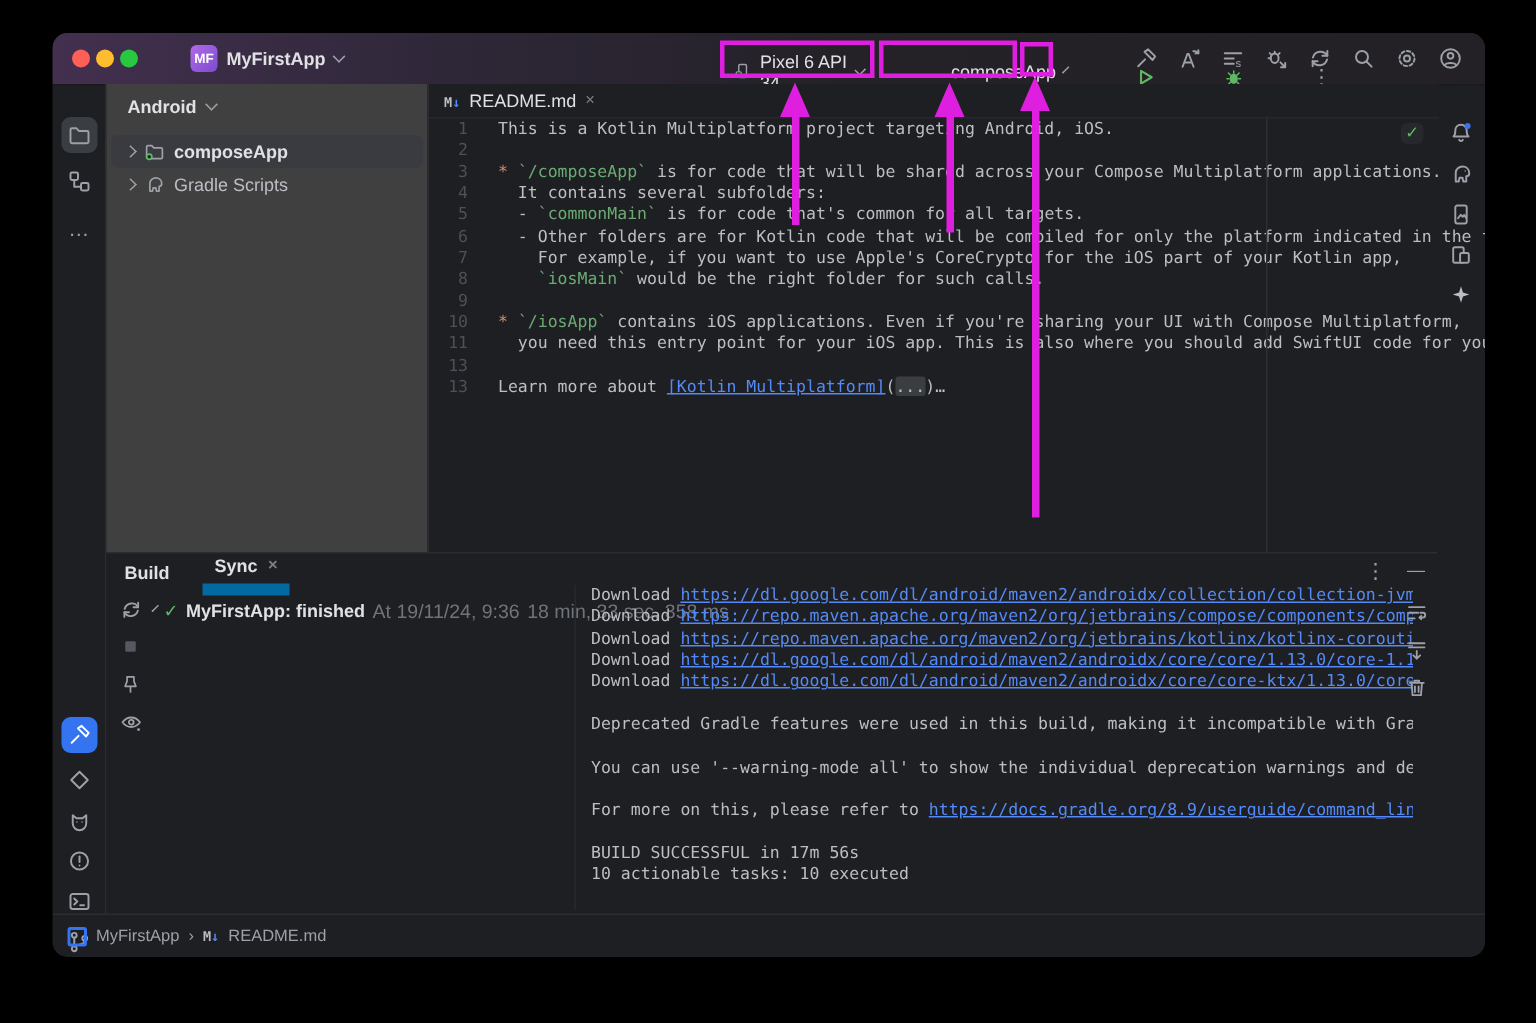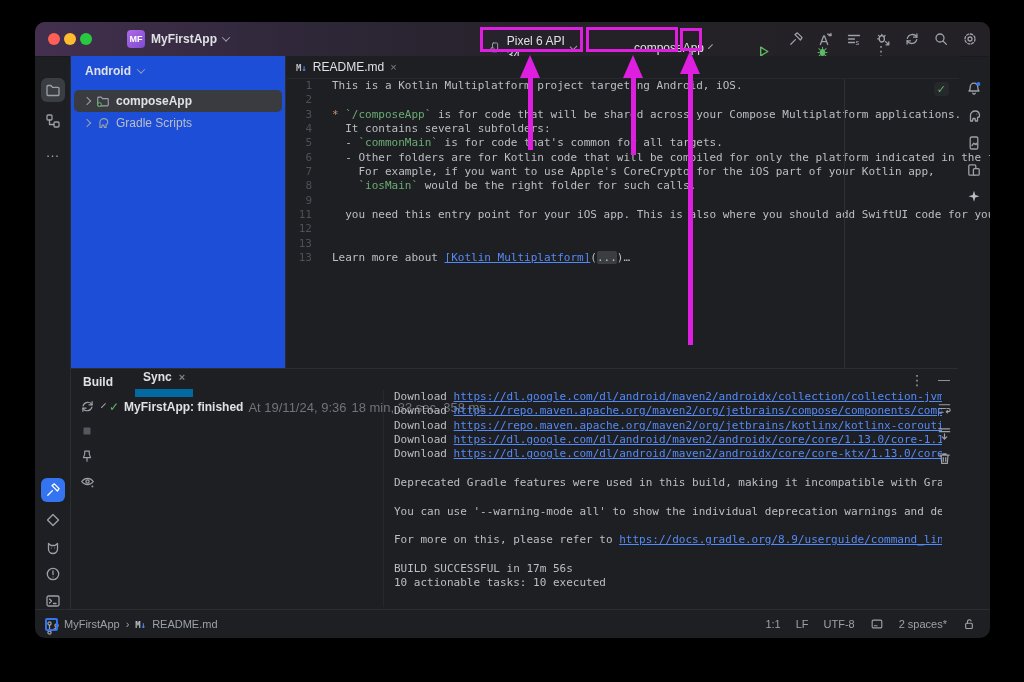--- a/index.html
+++ b/index.html
@@ -3,21 +3,21 @@
 <meta charset="utf-8">
 <style>
   html,body{margin:0;padding:0;}
   body{width:1024px;height:682px;background:#000;position:relative;overflow:hidden;
        font-family:"Liberation Sans",sans-serif;color:#bcbec4;-webkit-font-smoothing:antialiased;}
   .window{position:absolute;left:35px;top:22px;width:955px;height:616px;background:#1e1f22;
           border-radius:10px;overflow:hidden;box-shadow:0 10px 30px rgba(0,0,0,.6);}
   
   .titlebar{position:absolute;left:0;top:0;width:100%;height:34px;
             background:linear-gradient(90deg,#43304f 0%,#2e2738 28%,#242127 55%,#232126 100%);
-            border-bottom:1px solid #191a1d;padding-left:32px;}
+            border-bottom:1px solid #191a1d;}
   .tl{position:absolute;top:11px;width:12px;height:12px;border-radius:50%;}
   .app-badge{position:absolute;left:92px;top:8px;width:18px;height:18px;border-radius:4px;
              background:linear-gradient(135deg,#b06ae8,#7e4bd0);color:#fff;font-size:9px;font-weight:bold;
              display:flex;align-items:center;justify-content:center;}
   .tb-item{position:absolute;top:0;height:34px;display:flex;align-items:center;gap:6px;font-size:12px;cursor:default;}
   .chev{display:inline-block;width:5px;height:5px;border-right:1.4px solid #9da0a8;border-bottom:1.4px solid #9da0a8;
         transform:rotate(45deg) translate(-1px,-1px);}
   .chev.r{transform:rotate(-45deg);}
   .run-cluster{position:absolute;top:4px;height:34px;display:flex;align-items:flex-end;gap:32px;}
   .drop{display:flex;align-items:center;gap:6px;font-size:12px;color:#dfe1e5;padding:0 8px;height:25px;}
@@ -27,21 +27,21 @@
   .dots{color:#9da0a8;font-size:14px;letter-spacing:0;line-height:10px;}
   
   .left-stripe{position:absolute;left:0;top:34px;bottom:28px;width:35px;border-right:1px solid #2b2d30;}
   .right-stripe{position:absolute;right:0;top:34px;bottom:28px;width:32px;border-left:1px solid #2b2d30;}
   .stripe-btn{position:absolute;left:50%;transform:translateX(-50%);width:24px;height:24px;border-radius:6px;
               display:flex;align-items:center;justify-content:center;}
   .stripe-btn.sel{background:#3a3d41;}
   .stripe-btn.active{background:#3574f0;}
   .stripe-btn.active .ic{stroke:#fff;}
   
-  .project-panel{position:absolute;left:36px;top:34px;width:214px;height:312px;background:#1d4ed8;}
+  .project-panel{position:absolute;left:36px;top:34px;width:214px;height:312px;background:#404040;}
   .pp-head{position:absolute;left:14px;top:8px;display:flex;align-items:center;gap:7px;
            font-size:12px;font-weight:bold;color:#dfe1e5;}
   .tree-row{position:absolute;left:3px;right:3px;height:22px;border-radius:5px;display:flex;align-items:center;
             gap:6px;padding-left:10px;font-size:12px;}
   .tree-row.sel{background:#393b40;color:#dfe1e5;font-weight:bold;}
   
   .editor{position:absolute;left:250px;top:34px;width:673px;height:312px;border-left:1px solid #2b2d30;background:#1e1f22;}
   .tabbar{position:absolute;left:0;top:0;right:0;height:22px;border-bottom:1px solid #26282b;display:flex;align-items:center;}
   .tab{display:flex;align-items:center;gap:6px;padding:0 10px;height:22px;font-size:12px;color:#dfe1e5;}
   .tab-close{color:#7d8188;font-size:11px;}
@@ -316,22 +316,22 @@
     <div id="editor-lines">
         <div class="ed-line"><span class="ln">1</span><span class="lt"><span class="">This is a Kotlin Multiplatform project targeting Android, iOS.</span></span></div>
         <div class="ed-line"><span class="ln">2</span><span class="lt"></span></div>
         <div class="ed-line"><span class="ln">3</span><span class="lt"><span class="s-bullet">* </span><span class="s-code">`/composeApp`</span><span class=""> is for code that will be shared across your Compose Multiplatform applications.</span></span></div>
         <div class="ed-line"><span class="ln">4</span><span class="lt"><span class="">  It contains several subfolders:</span></span></div>
         <div class="ed-line"><span class="ln">5</span><span class="lt"><span class="">  - </span><span class="s-code">`commonMain`</span><span class=""> is for code that's common for all targets.</span></span></div>
         <div class="ed-line"><span class="ln">6</span><span class="lt"><span class="">  - Other folders are for Kotlin code that will be compiled for only the platform indicated in the folder name.</span></span></div>
         <div class="ed-line"><span class="ln">7</span><span class="lt"><span class="">    For example, if you want to use Apple's CoreCrypto for the iOS part of your Kotlin app,</span></span></div>
         <div class="ed-line"><span class="ln">8</span><span class="lt"><span class="">    </span><span class="s-code">`iosMain`</span><span class=""> would be the right folder for such calls.</span></span></div>
         <div class="ed-line"><span class="ln">9</span><span class="lt"></span></div>
+        <div class="ed-line"><span class="ln">10</span><span class="lt"><span class="s-bullet">* </span><span class="s-code">`/iosApp`</span><span class=""> contains iOS applications. Even if you're sharing your UI with Compose Multiplatform,</span></span></div>
         <div class="ed-line"><span class="ln">11</span><span class="lt"><span class="">  you need this entry point for your iOS app. This is also where you should add SwiftUI code for your project.</span></span></div>
-        <div class="ed-line"><span class="ln">12</span><span class="lt"></span></div>
         <div class="ed-line"><span class="ln">13</span><span class="lt"></span></div>
         <div class="ed-line"><span class="ln">13</span><span class="lt"><span class="">Learn more about </span><span class="s-link">[Kotlin Multiplatform]</span><span class="">(</span><span class="s-fold">...</span><span class="">)…</span></span></div>
       </div>
     <div class="margin-guide"></div>
   </div>
 
   <div class="build-panel">
     <div class="bp-head">
       <span class="bp-title">Build</span>
       <span class="bp-tab">
@@ -415,34 +415,20 @@
   </div>
 
   <div class="status-bar">
     <div class="sb-left">
       <span class="proj-sq"></span>
       <span>MyFirstApp</span>
       <span>›</span>
       <span><span class="md-m">M</span><span class="md-a">↓</span></span>
       <span>README.md</span>
     </div>
-    <div class="sb-right">
-      <span>1:1</span>
-      <span>LF</span>
-      <span>UTF-8</span>
-      <svg class="ic" width="14" height="14" viewBox="0 0 16 16">
-          <rect x="2.5" y="3.5" width="11" height="9" rx="1.5"></rect>
-          <path d="M5 10h3"></path>
-        </svg>
-      <span>2 spaces*</span>
-      <svg class="ic" width="14" height="14" viewBox="0 0 16 16">
-          <rect x="4.2" y="7.2" width="7.6" height="6" rx="1.2"></rect>
-          <path d="M6.2 7.2V5.4a2.2 2.2 0 0 1 4.2-.9"></path>
-        </svg>
-    </div>
   </div>
 </div>
 
 <div class="anno hl-box" style="left:480px;top:27px;width:103px;height:25px"></div>
 <div class="anno hl-box" style="left:586px;top:27px;width:92px;height:25px"></div>
 <div class="anno hl-box" style="left:680px;top:28px;width:22px;height:23px"></div>
 <div class="anno a-head" style="left:520px;top:55px"></div>
 <div class="anno a-tail" style="left:527.5px;top:76px;height:74px"></div>
 <div class="anno a-head" style="left:623px;top:55px"></div>
 <div class="anno a-tail" style="left:630.5px;top:76px;height:79px"></div>

